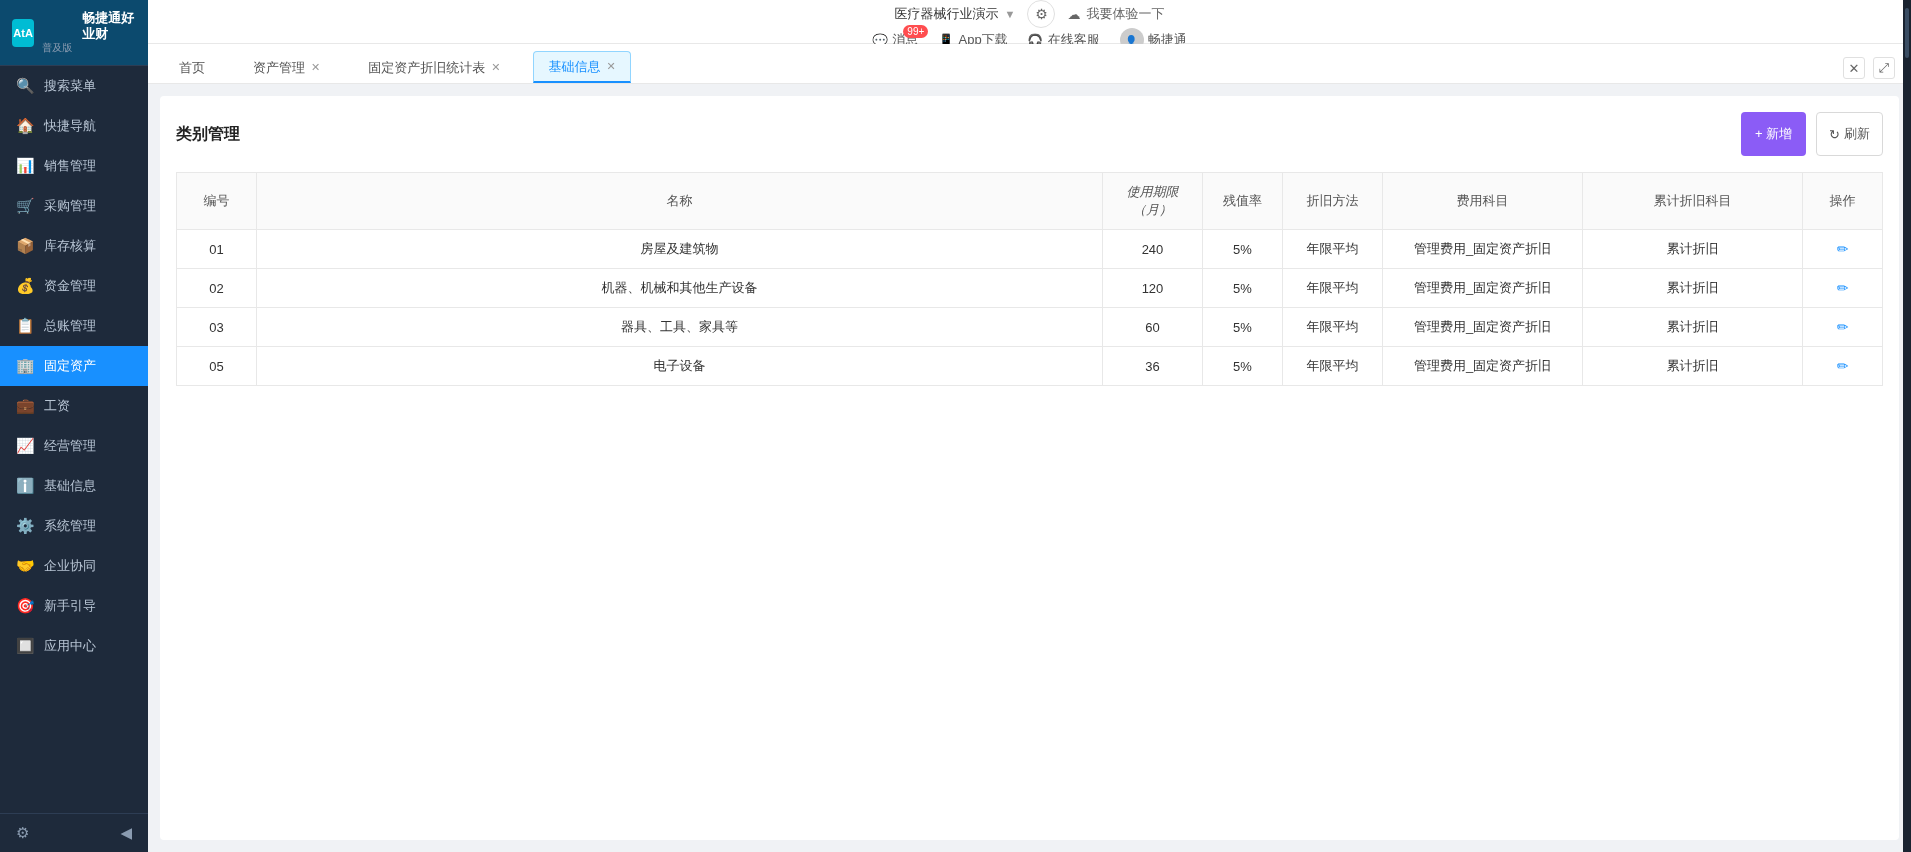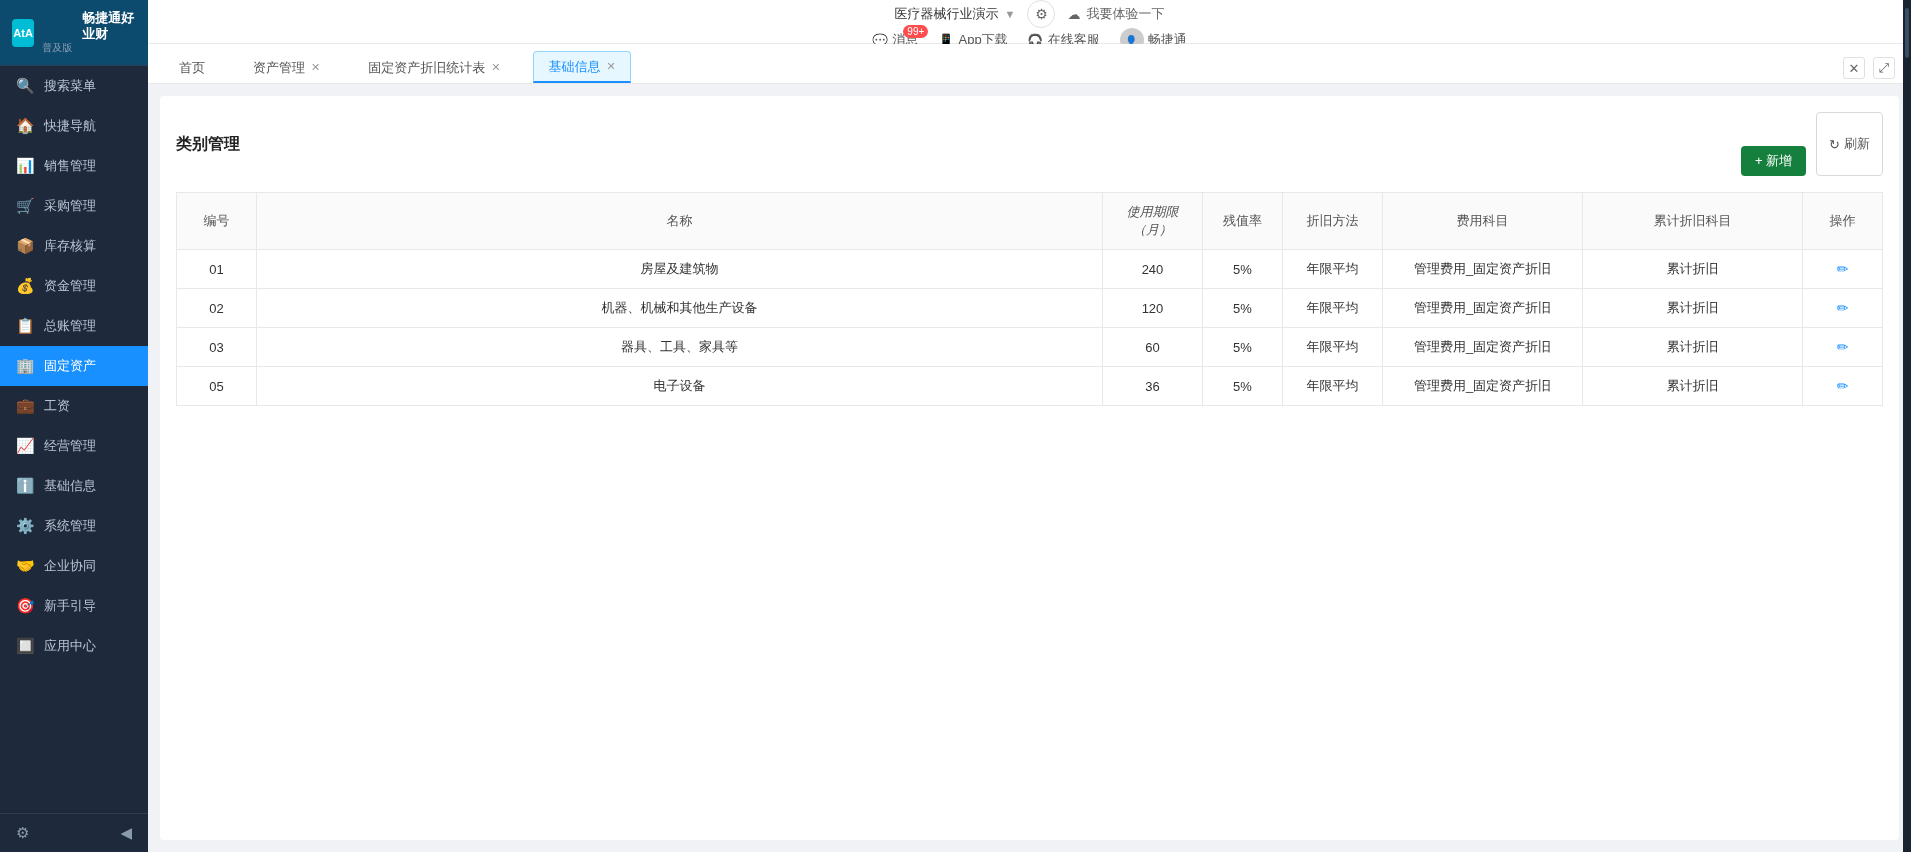--- a/index.html
+++ b/index.html
@@ -163,24 +163,24 @@
       padding: 16px;
       overflow-y: auto;
     }
     .page-header {
       display: flex; align-items: center; justify-content: space-between;
       margin-bottom: 16px;
     }
     .page-title { font-size: 16px; font-weight: bold; color: #222; }
     .page-actions { display: flex; gap: 10px; }
     .btn-new {
-      background: #15803d; color: #fff;
+      background: #8b5cf6; color: #fff;
       border: none; border-radius: 4px;
-      padding: 6px 14px; font-size: 13px; cursor: pointer;
-      display: flex; align-items: center; gap: 4px; margin-top: 34px;
+      padding: 13px 14px; font-size: 13px; cursor: pointer;
+      display: flex; align-items: center; gap: 4px;
     }
     .btn-refresh {
       background: #fff; color: #555;
       border: 1px solid #d9d9d9; border-radius: 4px;
       padding: 6px 12px; font-size: 13px; cursor: pointer;
       display: flex; align-items: center; gap: 4px;
     }
 
     
     .data-table { width: 100%; border-collapse: collapse; font-size: 13px; }

